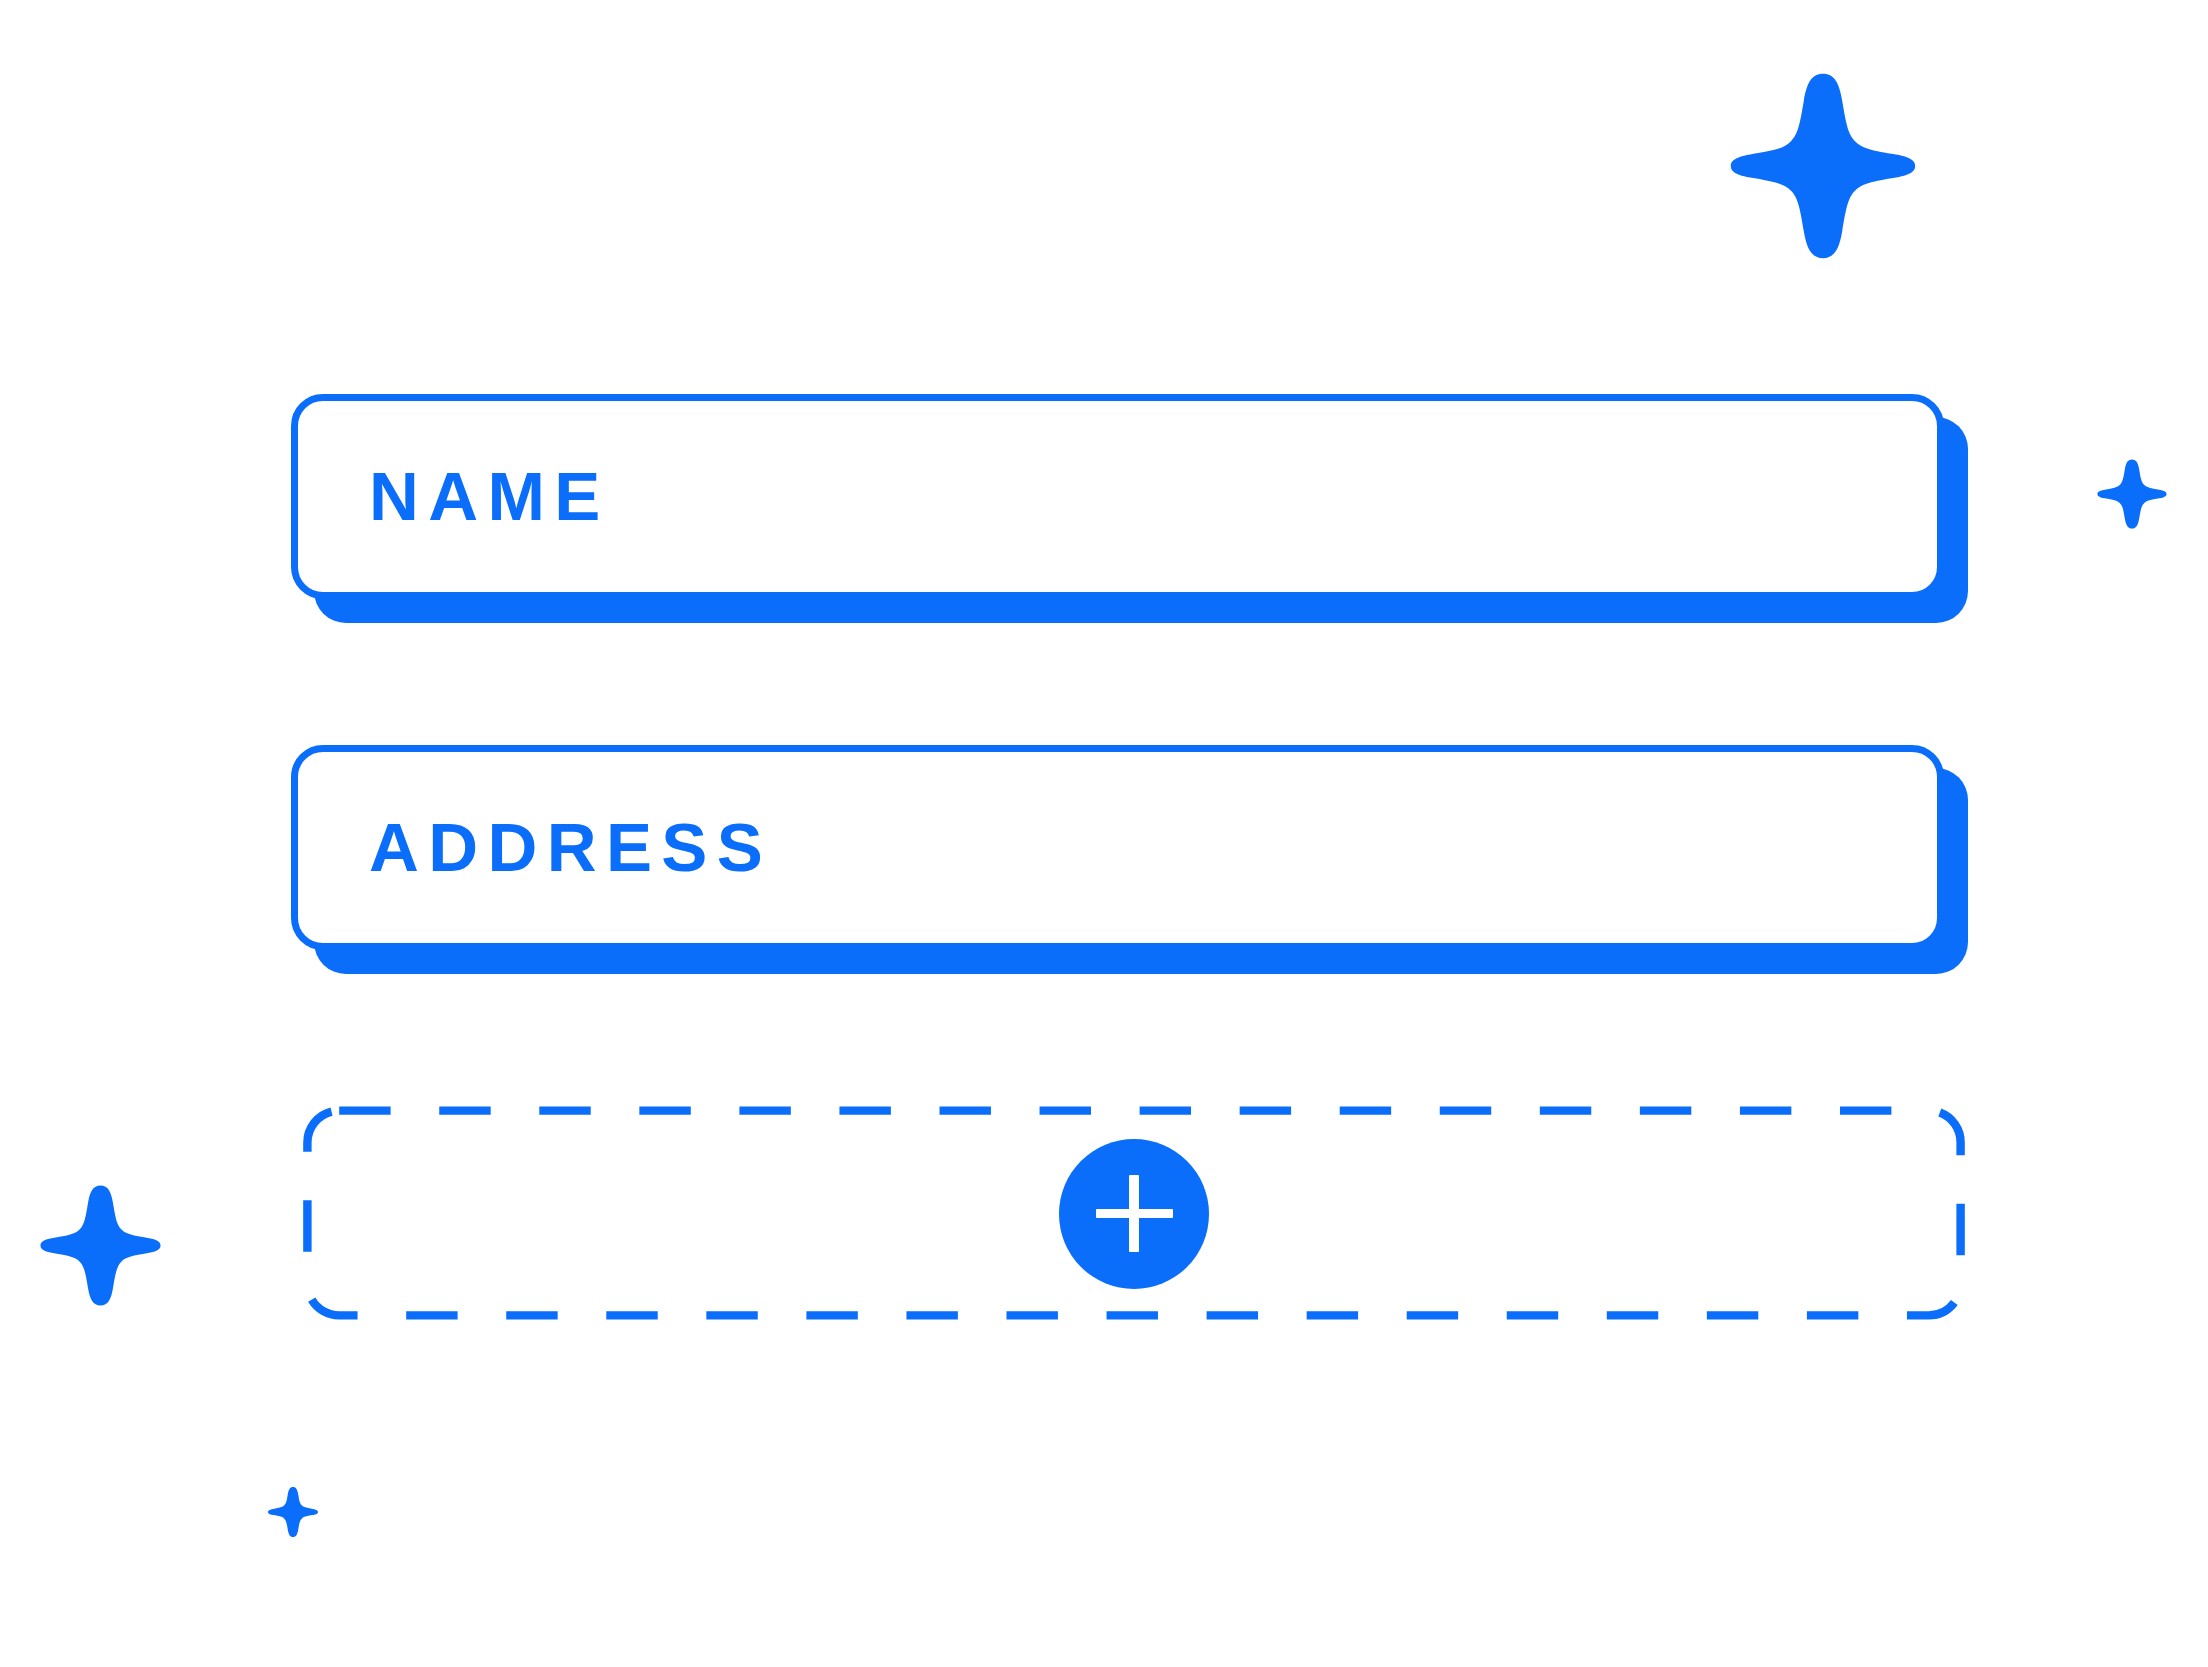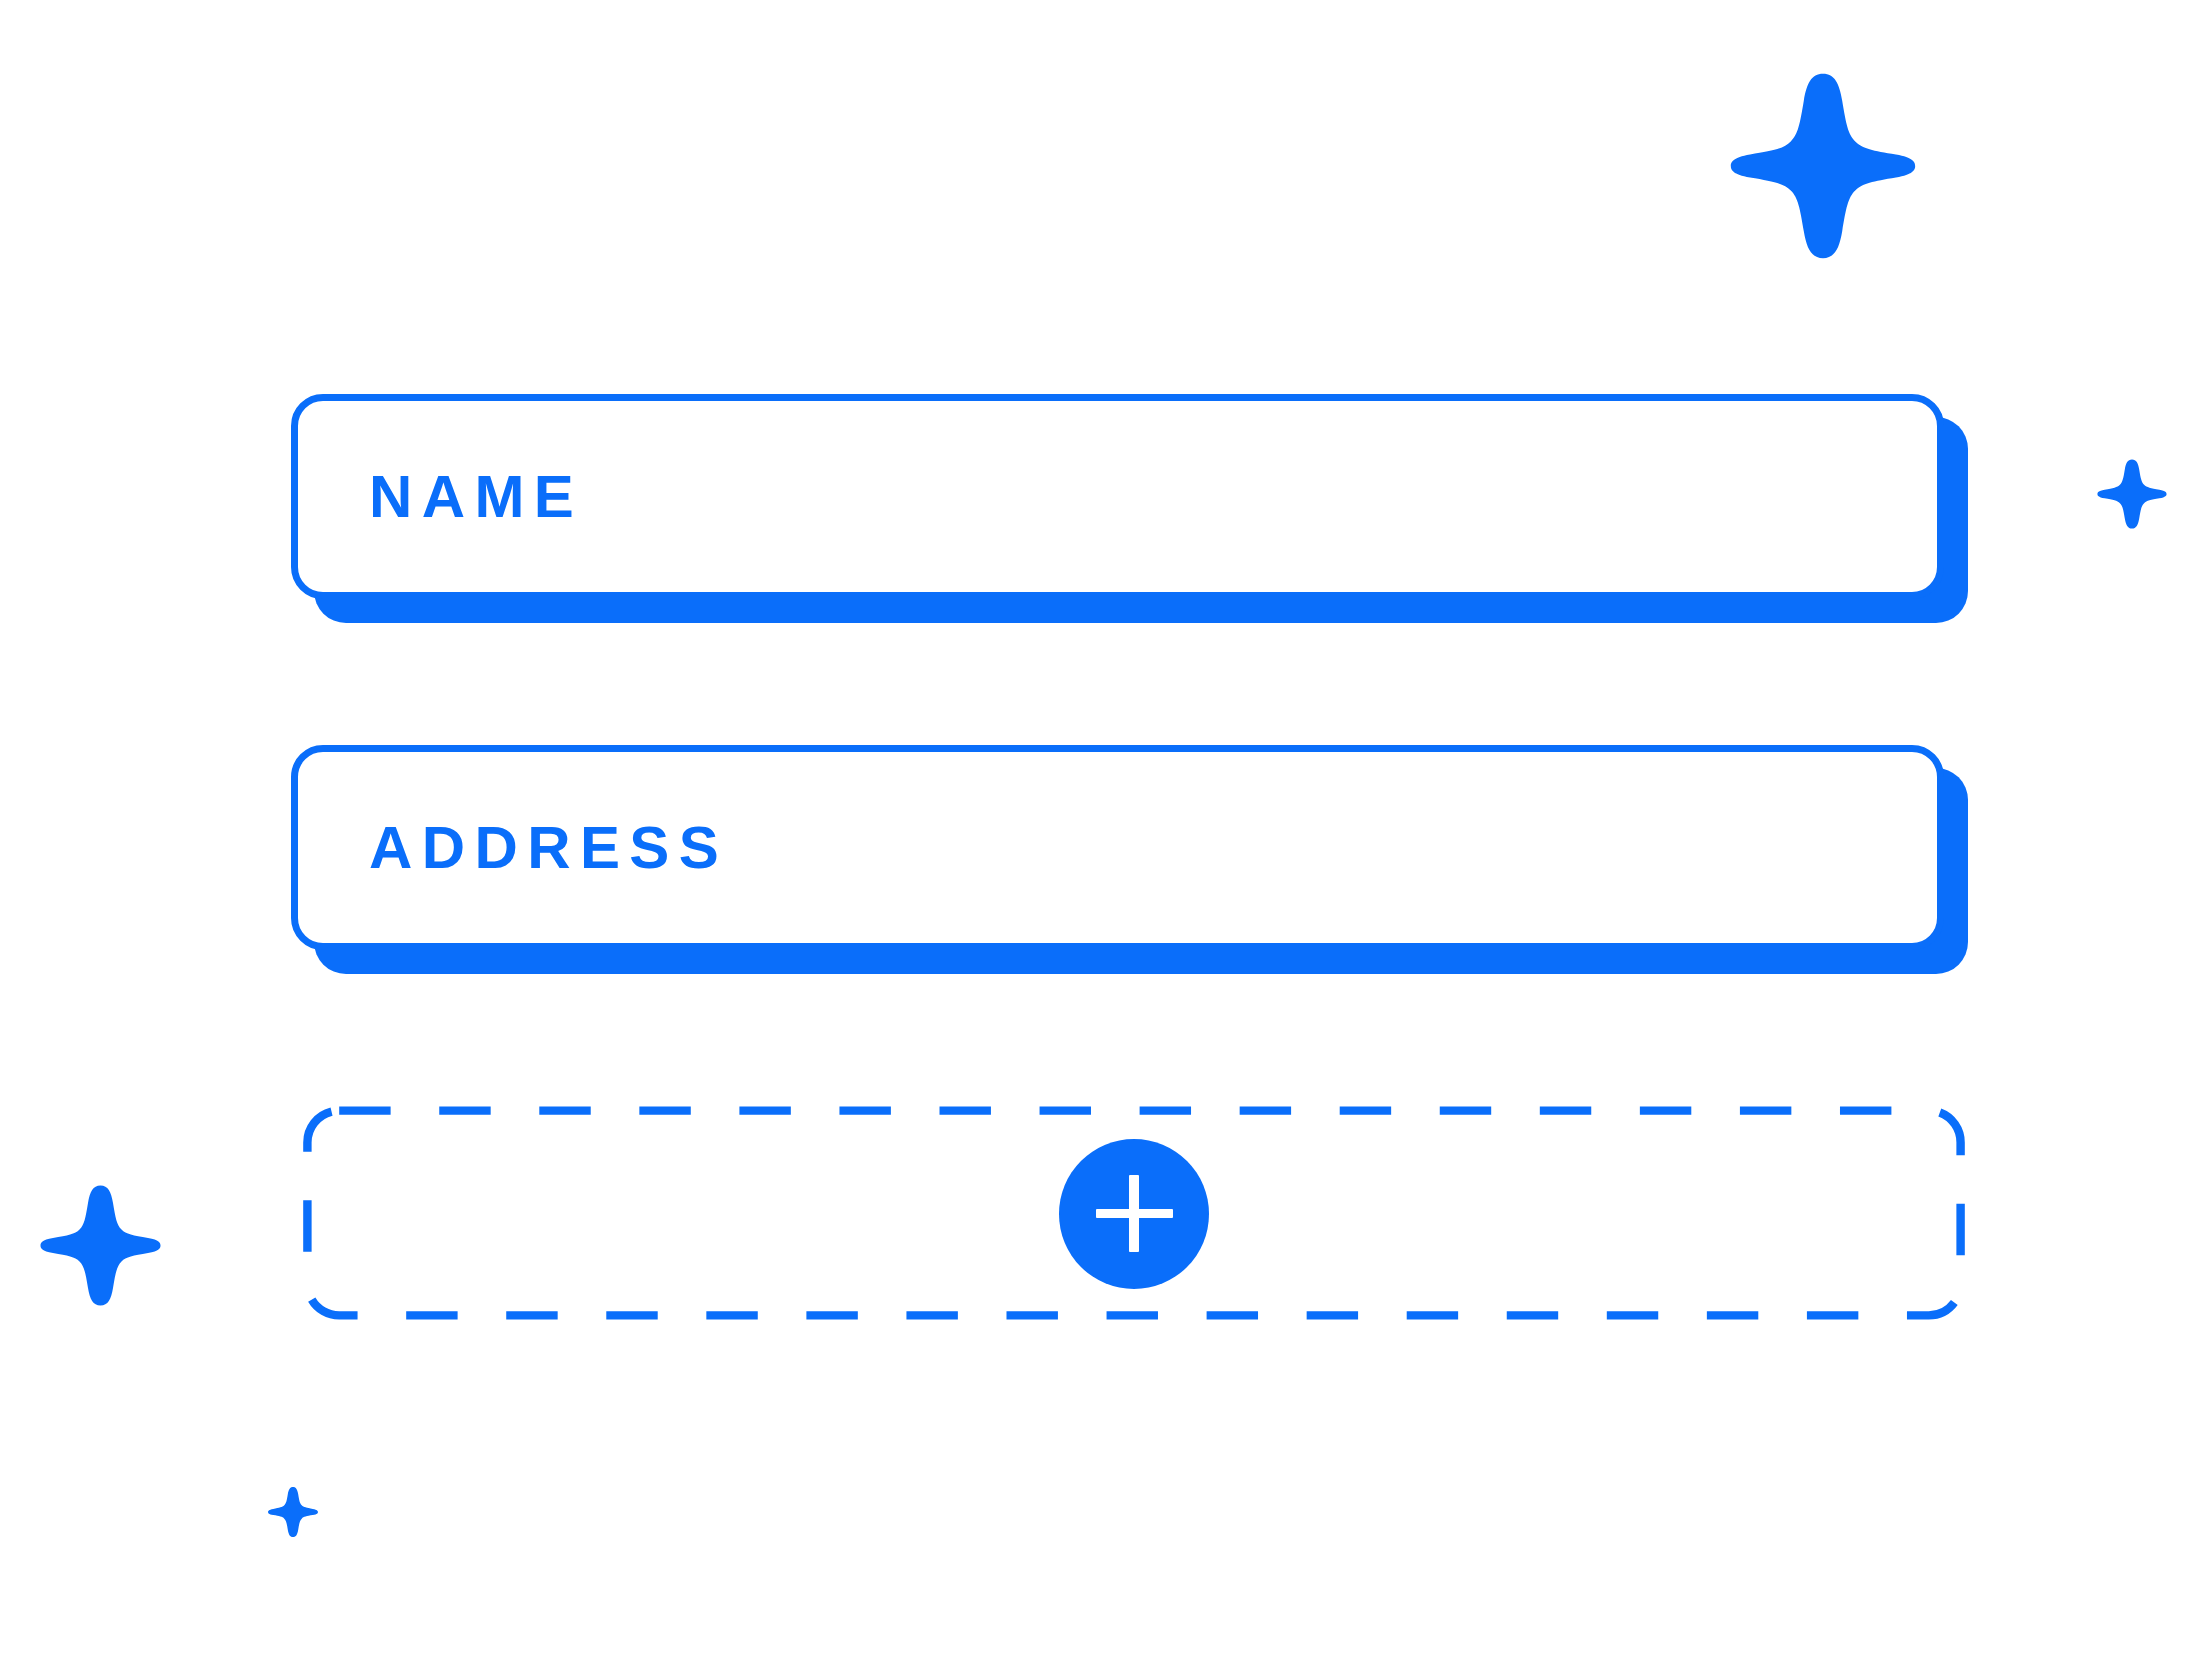--- a/index.html
+++ b/index.html
@@ -45,21 +45,21 @@
     height: 191px;
     border: 7.5px solid #0a6efa;
     border-radius: 32px;
     background: #ffffff;
     box-sizing: content-box;
     display: flex;
     align-items: center;
   }
   .field-label {
     color: #0a6efa;
-    font-size: 60px;
+    font-size: 69px;
     font-weight: 700;
     letter-spacing: 9.4px;
     line-height: 1;
     margin-left: 71px;
     white-space: nowrap;
     user-select: none;
   }
 
   
   .add-row {

